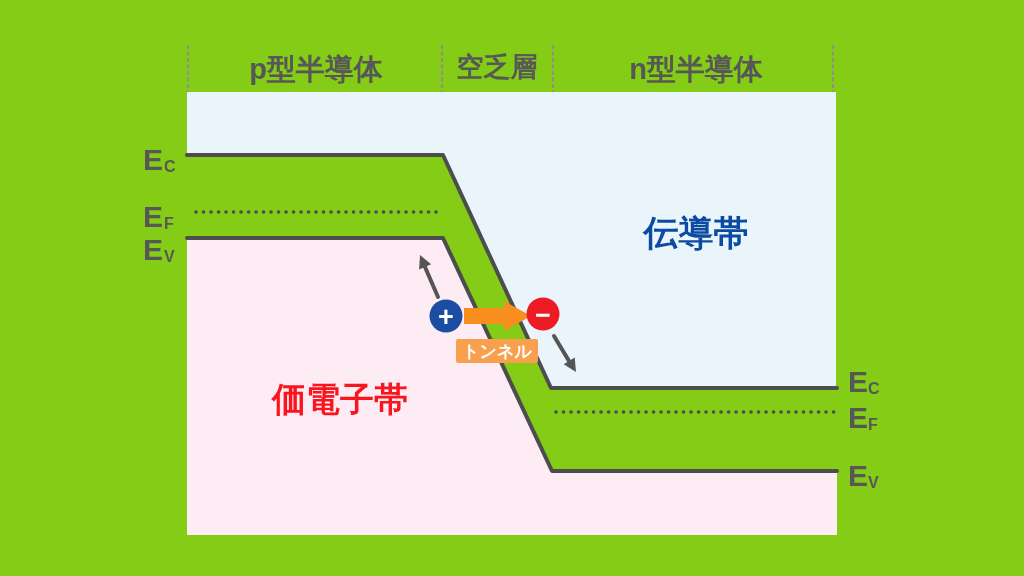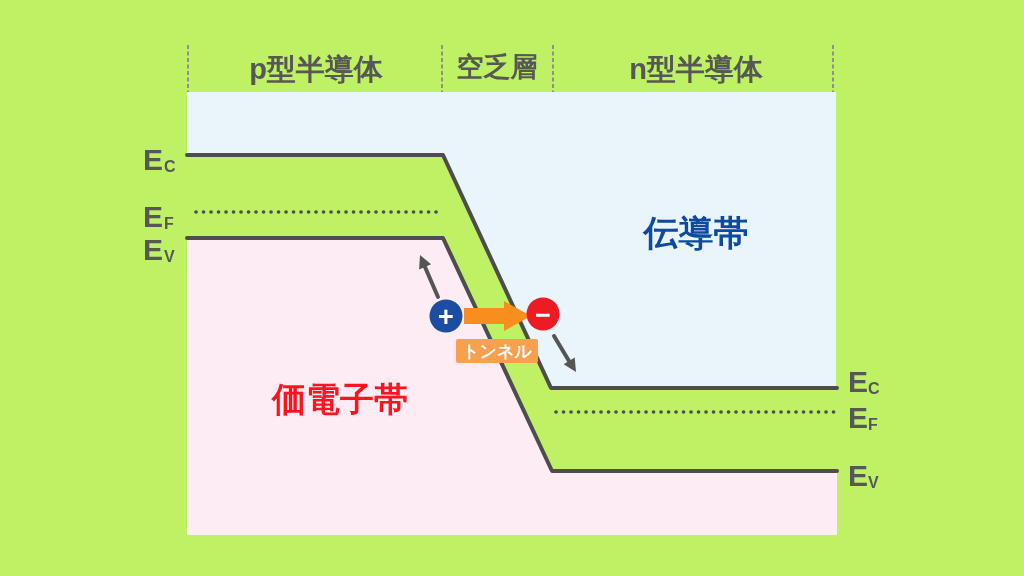--- a/index.html
+++ b/index.html
@@ -1,16 +1,16 @@
 <!DOCTYPE html>
 <html><head>
 <meta charset="utf-8">
 <style>
   html,body{margin:0;padding:0;background:#ffffff;}
-  .stage{position:relative;width:1024px;height:576px;background:#bef264;overflow:hidden;
+  .stage{position:relative;width:1024px;height:576px;background:#84cc16;overflow:hidden;
          font-family:"Liberation Sans","DejaVu Sans",sans-serif;}
   svg{display:block}
   text{font-family:"Liberation Sans","DejaVu Sans",sans-serif;}
   .hdr{font-size:29px;font-weight:bold;fill:#575757;}
   .hdr-small{font-size:27px;font-weight:bold;fill:#575757;}
   .esym{font-size:30px;font-weight:bold;fill:#575757;}
   .esub{font-size:16px;font-weight:bold;fill:#575757;}
   .cband{font-size:35px;font-weight:bold;fill:#0d4aa2;}
   .vband{font-size:34px;font-weight:bold;fill:#fa141e;}
   .tunnel-text{font-size:17px;font-weight:bold;fill:#ffffff;}

